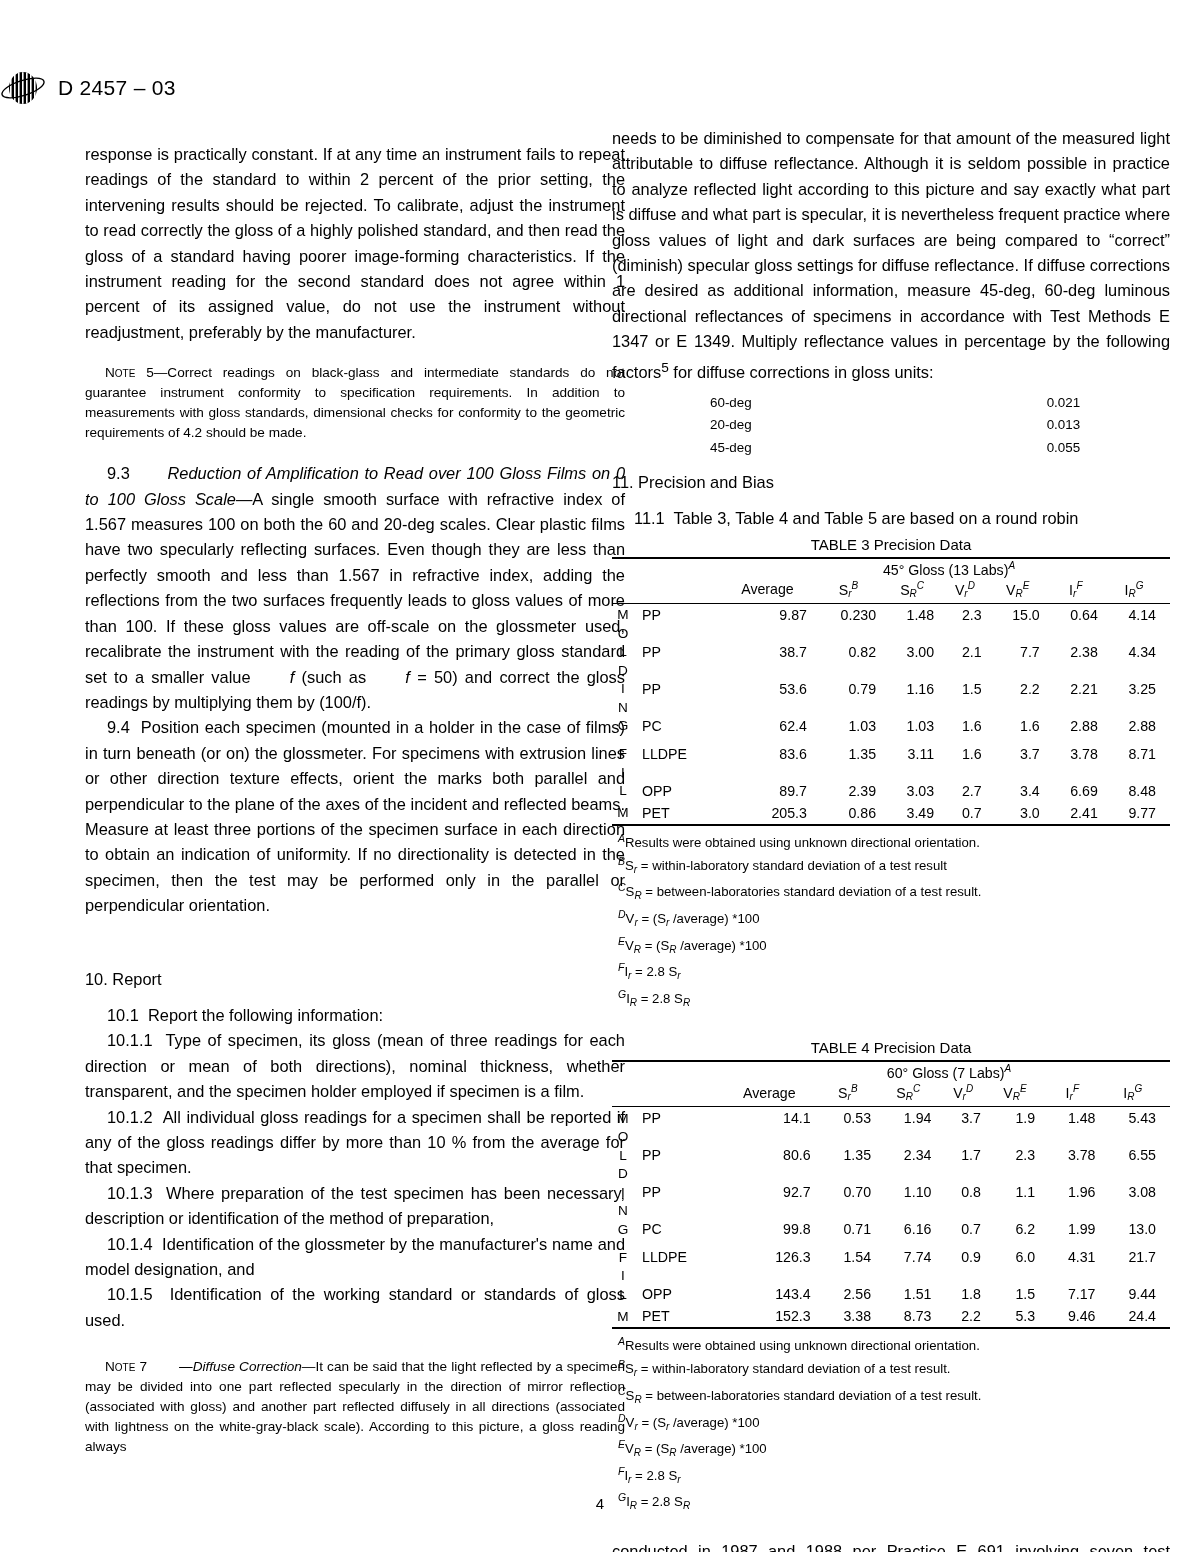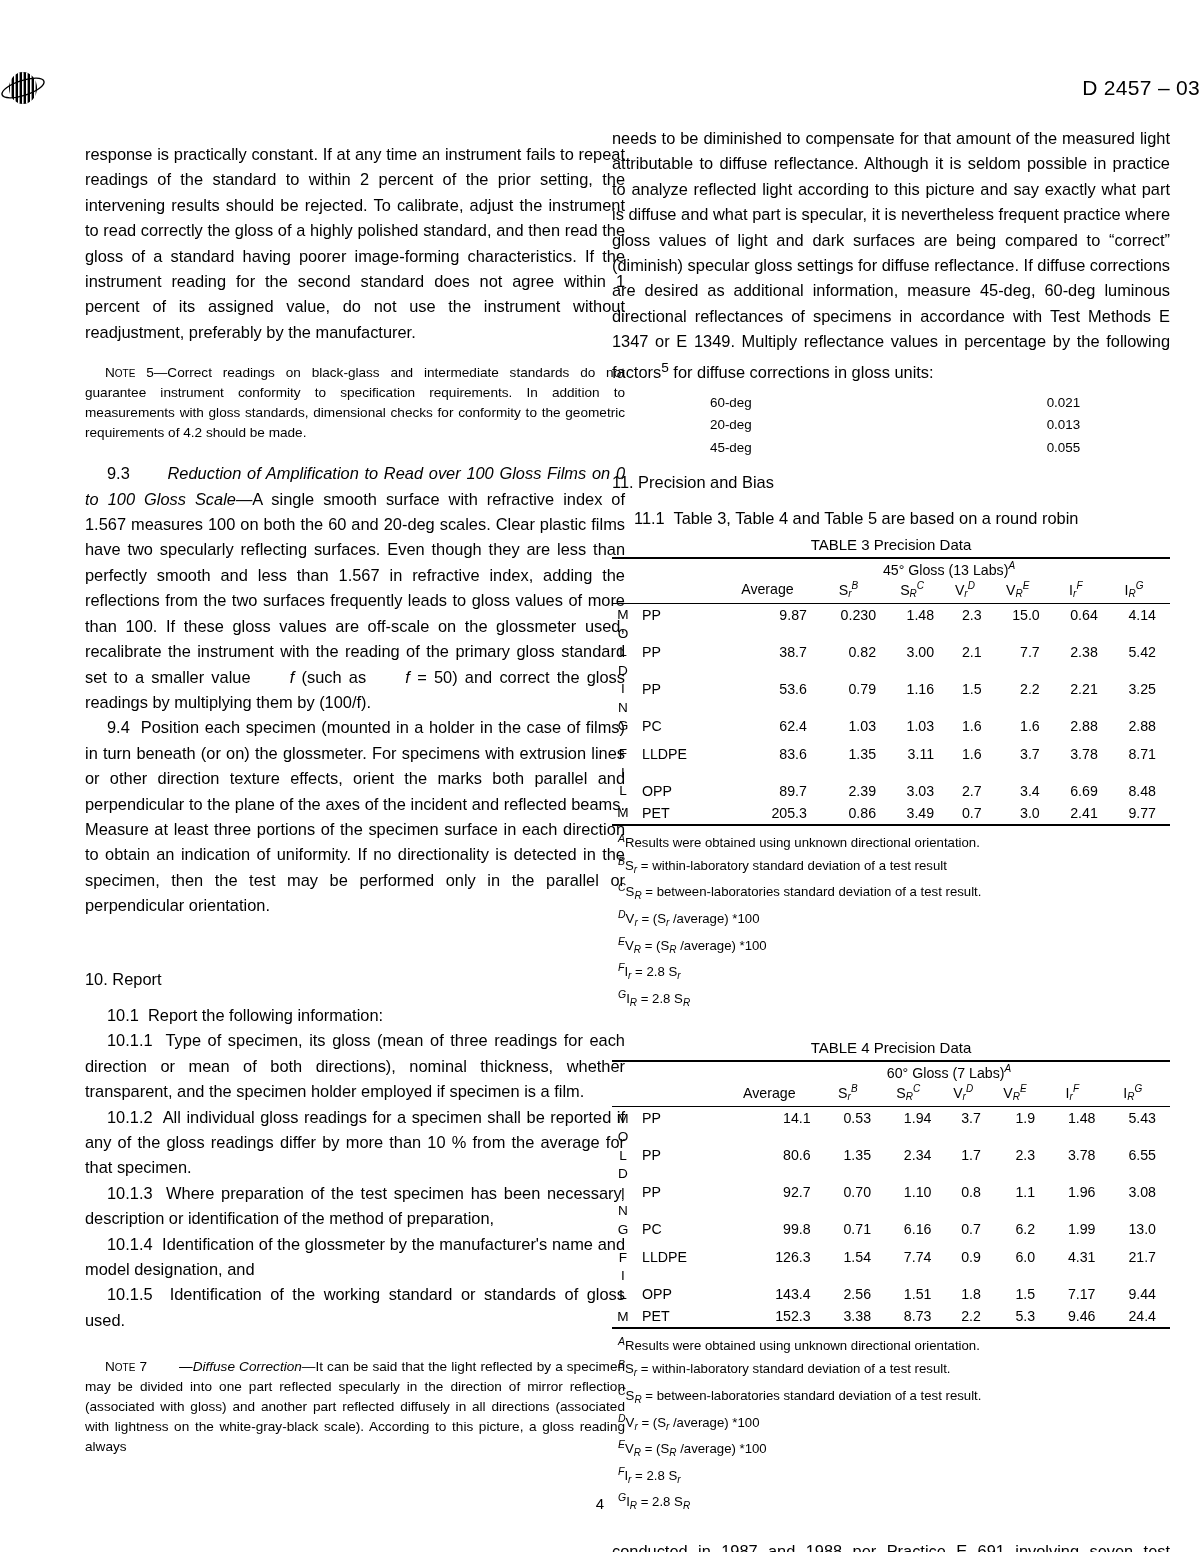--- a/index.html
+++ b/index.html
@@ -23,21 +23,21 @@
 
   
   .header {
     position: absolute;
     top: 68px;
     left: 0;
     width: 1200px;
     text-align: center;
     display: flex;
     align-items: center;
-    justify-content: space-between;
+    justify-content: flex-start;
     gap: 12px;
   }
   .astm-logo {
     width: 46px;
     height: 40px;
     display: inline-block;
   }
   .doc-title {
     font-size: 21px;
     letter-spacing: 0.3px;
@@ -325,21 +325,21 @@
             </tr>
             <tr>
               <td class="sidecell">L</td>
               <td class="matcell">PP</td>
               <td class="num">38.7</td>
               <td class="num">0.82</td>
               <td class="num">3.00</td>
               <td class="num">2.1</td>
               <td class="num">7.7</td>
               <td class="num">2.38</td>
-              <td class="num">5.42</td>
+              <td class="num">4.34</td>
             </tr>
             <tr>
               <td class="sidecell">D</td>
               <td class="matcell"></td>
               <td class="num"></td>
               <td class="num"></td>
               <td class="num"></td>
               <td class="num"></td>
               <td class="num"></td>
               <td class="num"></td>

